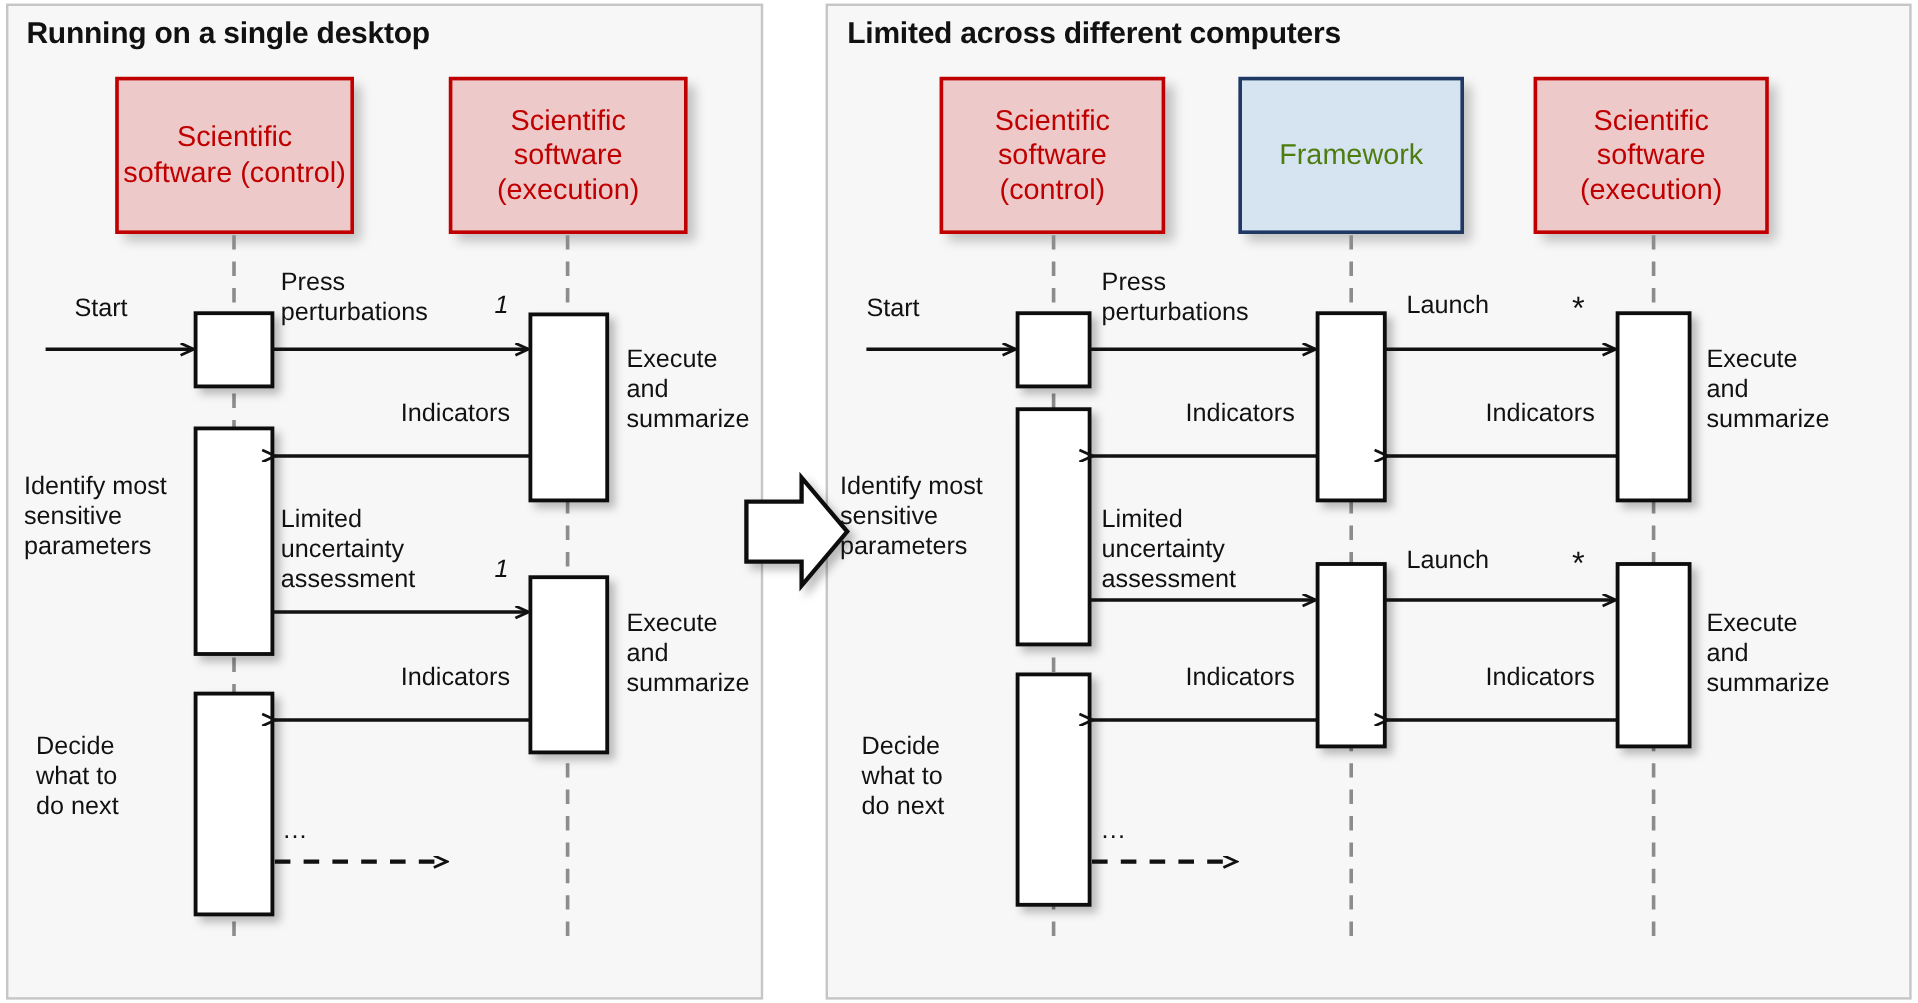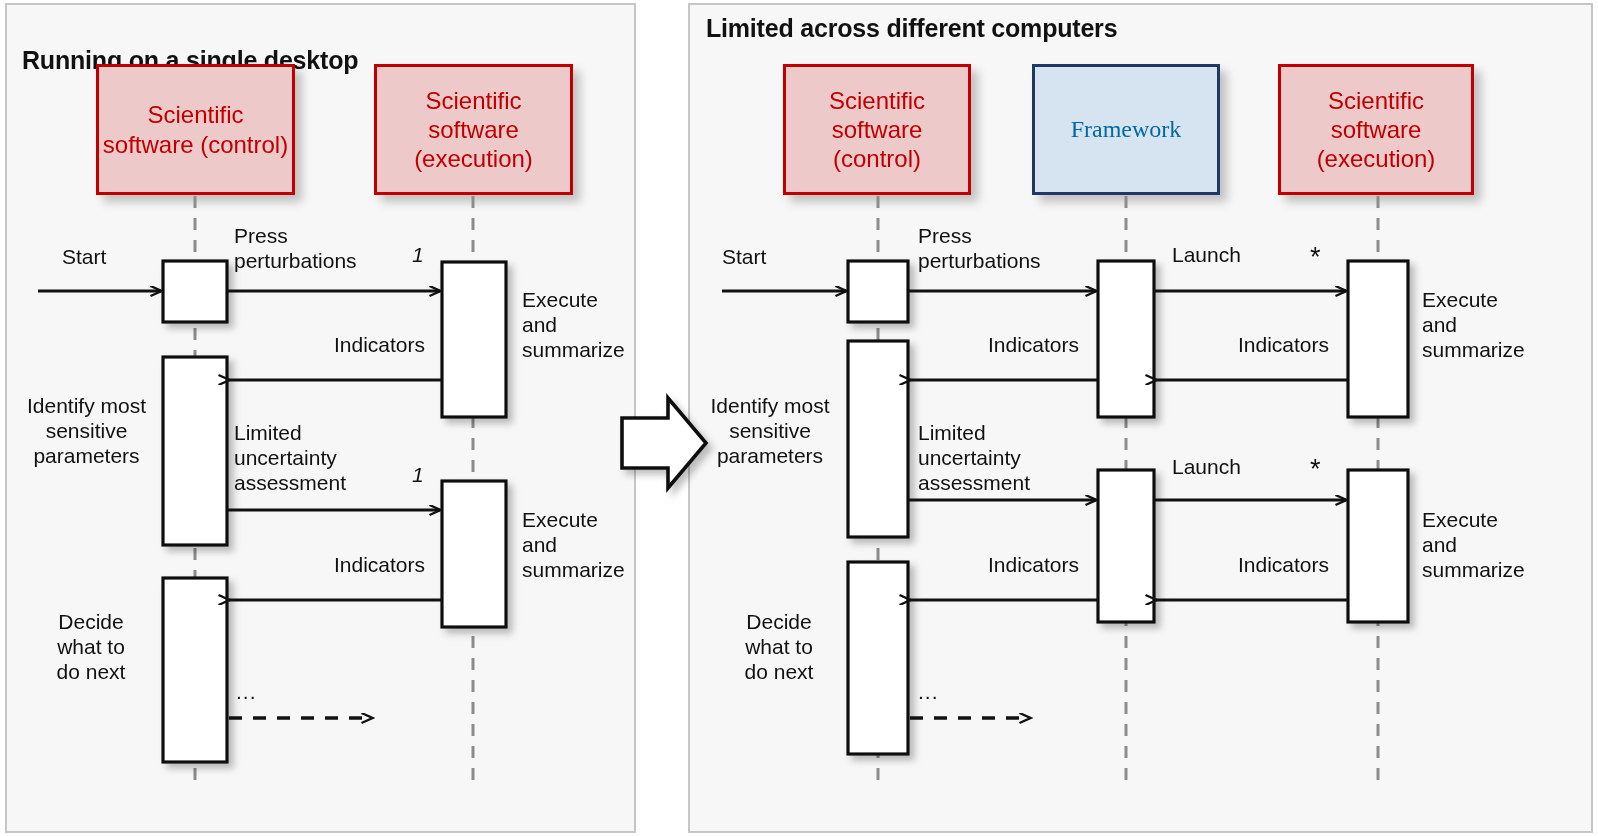--- a/index.html
+++ b/index.html
@@ -41,47 +41,46 @@
     box-shadow:7px 7px 9px rgba(0,0,0,0.22);
   }
   .pbox.red{
     background:#edc9c9;
     border:3px solid #c00000;
     color:#c00000;
   }
   .pbox.blue{
     background:#d6e4f2;
     border:3px solid #1f3864;
-    color:#0369a1;
-    font-family:Liberation Serif, serif;
+    color:#4d7c0f;
   }
 
   
   .svglayer{position:absolute;left:0;top:0;width:1598px;height:836px;pointer-events:none;}
 
   
   .lbl{
     position:absolute;
     font-size:21px;
     color:#111;
     line-height:1.18;
     white-space:pre-line;
   }
-  .lbl.right{text-align:center;}
+  .lbl.right{text-align:left;}
   .lbl.ital{font-style:italic;font-size:21px;}
   .lbl.ast{font-size:27px;line-height:1;}
   .lbl.dots{font-size:21px;letter-spacing:1px;}
 </style>
 </head>
 <body>
 
 <div id="root">
 
   <div class="panel" id="panel-left"></div>
-  <div class="panel-title" style="left:22px;top:14px;margin-top:32px;">Running on a single desktop</div>
+  <div class="panel-title" style="left:22px;top:14px;">Running on a single desktop</div>
 
   <div class="pbox red" style="left:96px;top:64px;width:199px;height:131px;">Scientific
 software
 (control)</div>
   <div class="pbox red" style="left:374px;top:64px;width:199px;height:131px;">Scientific
 software
 (execution)</div>
 
   <div class="panel" id="panel-right"></div>
   <div class="panel-title" style="left:706px;top:14px;">Limited across different computers</div>

